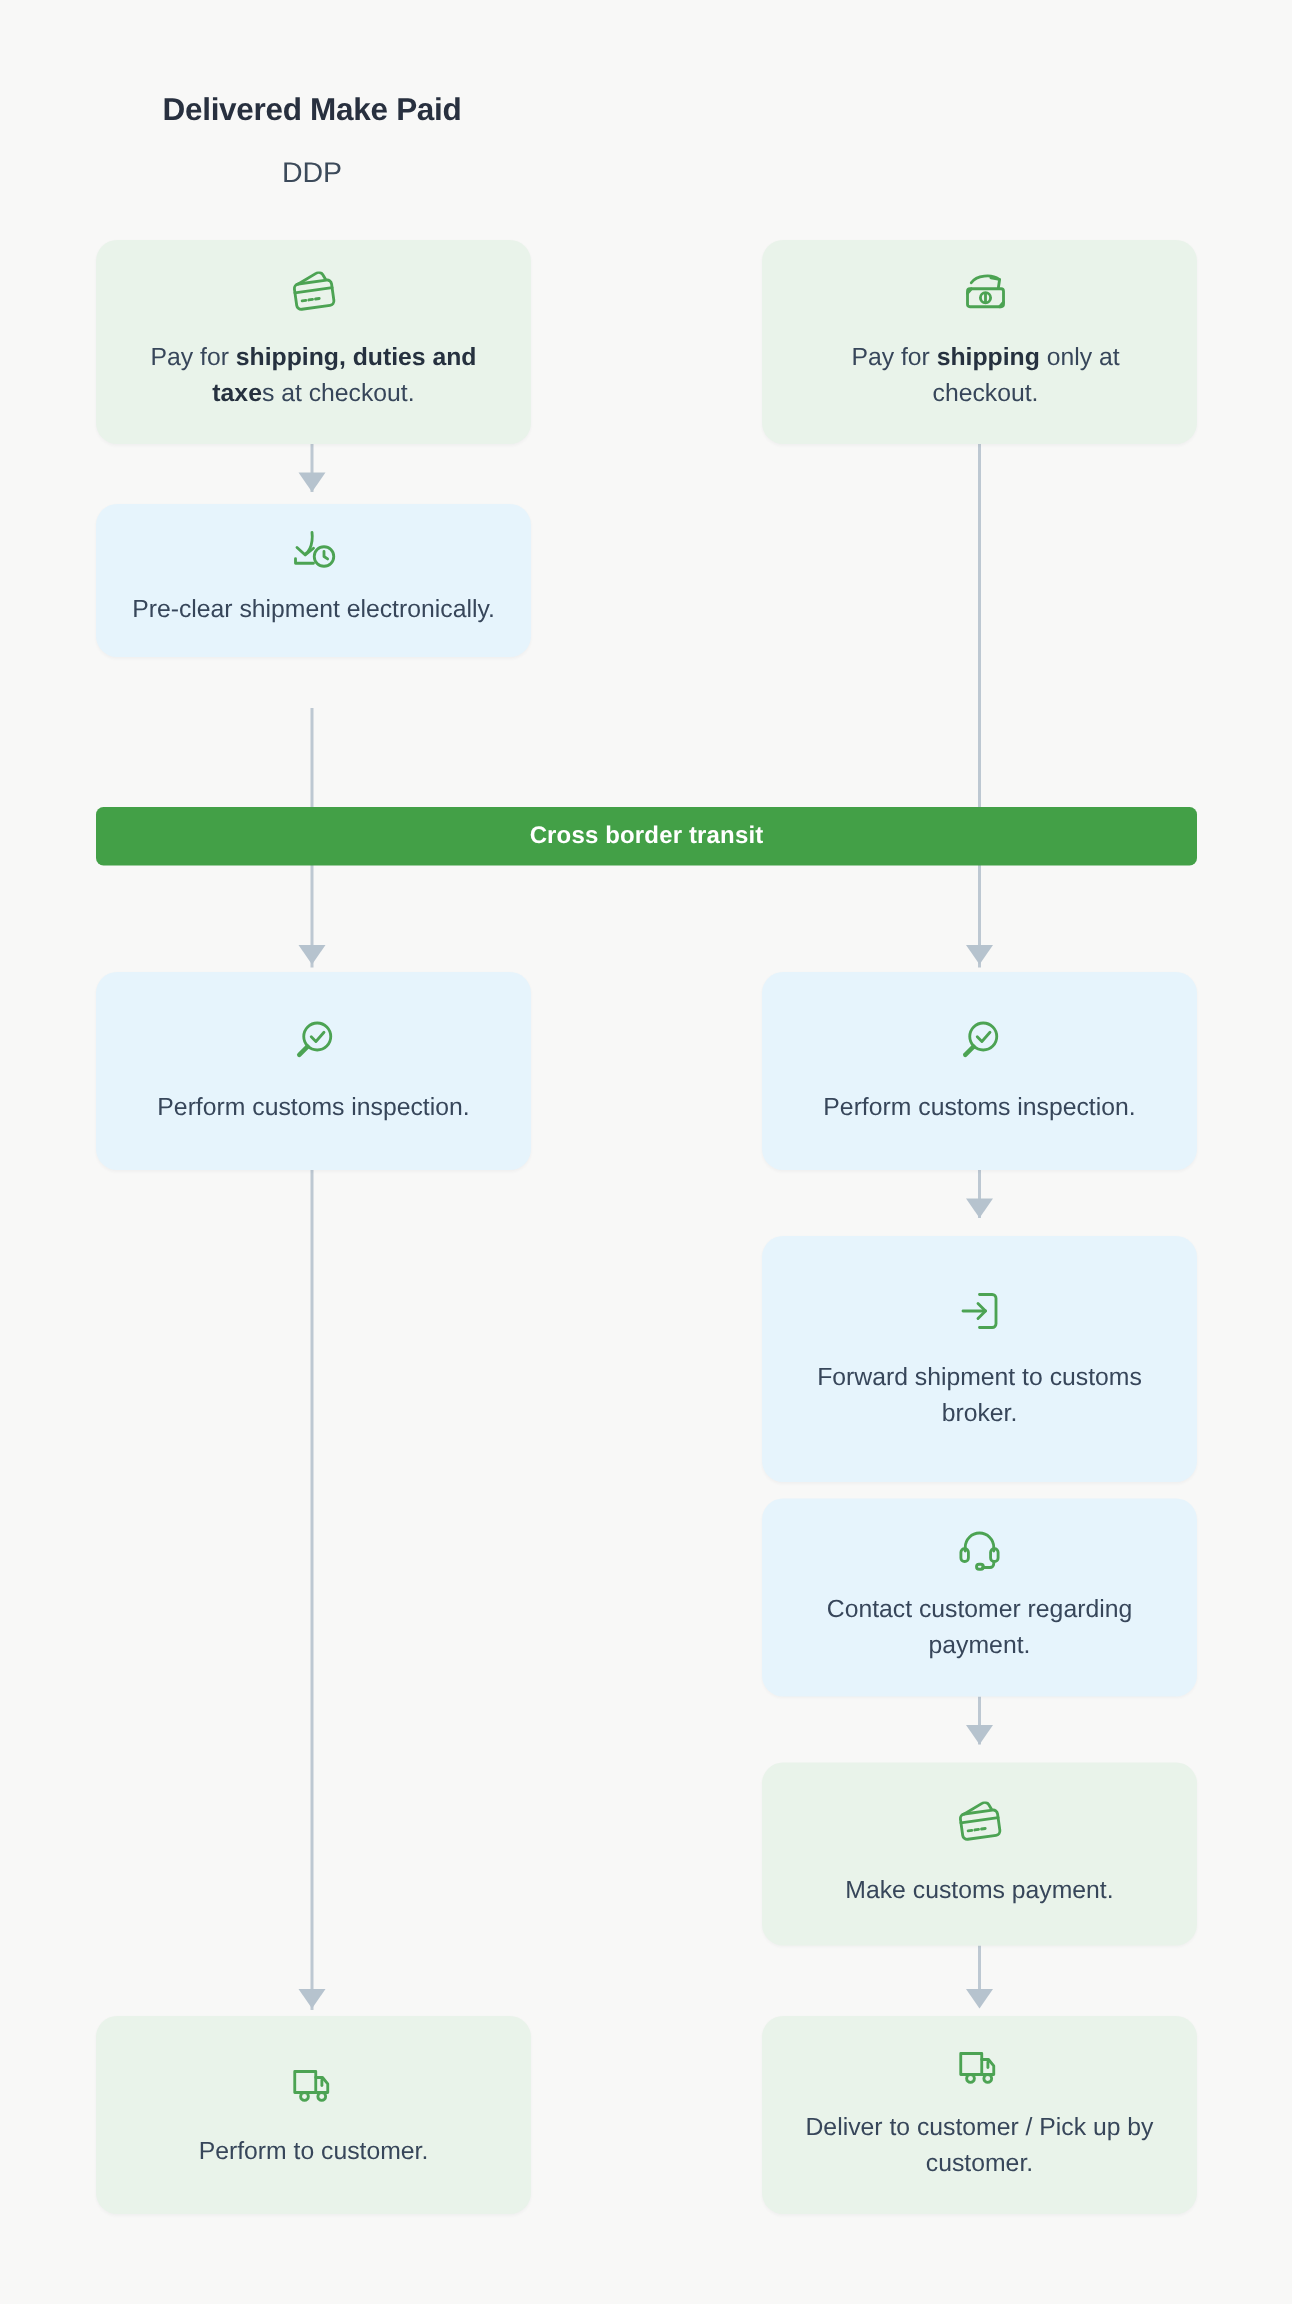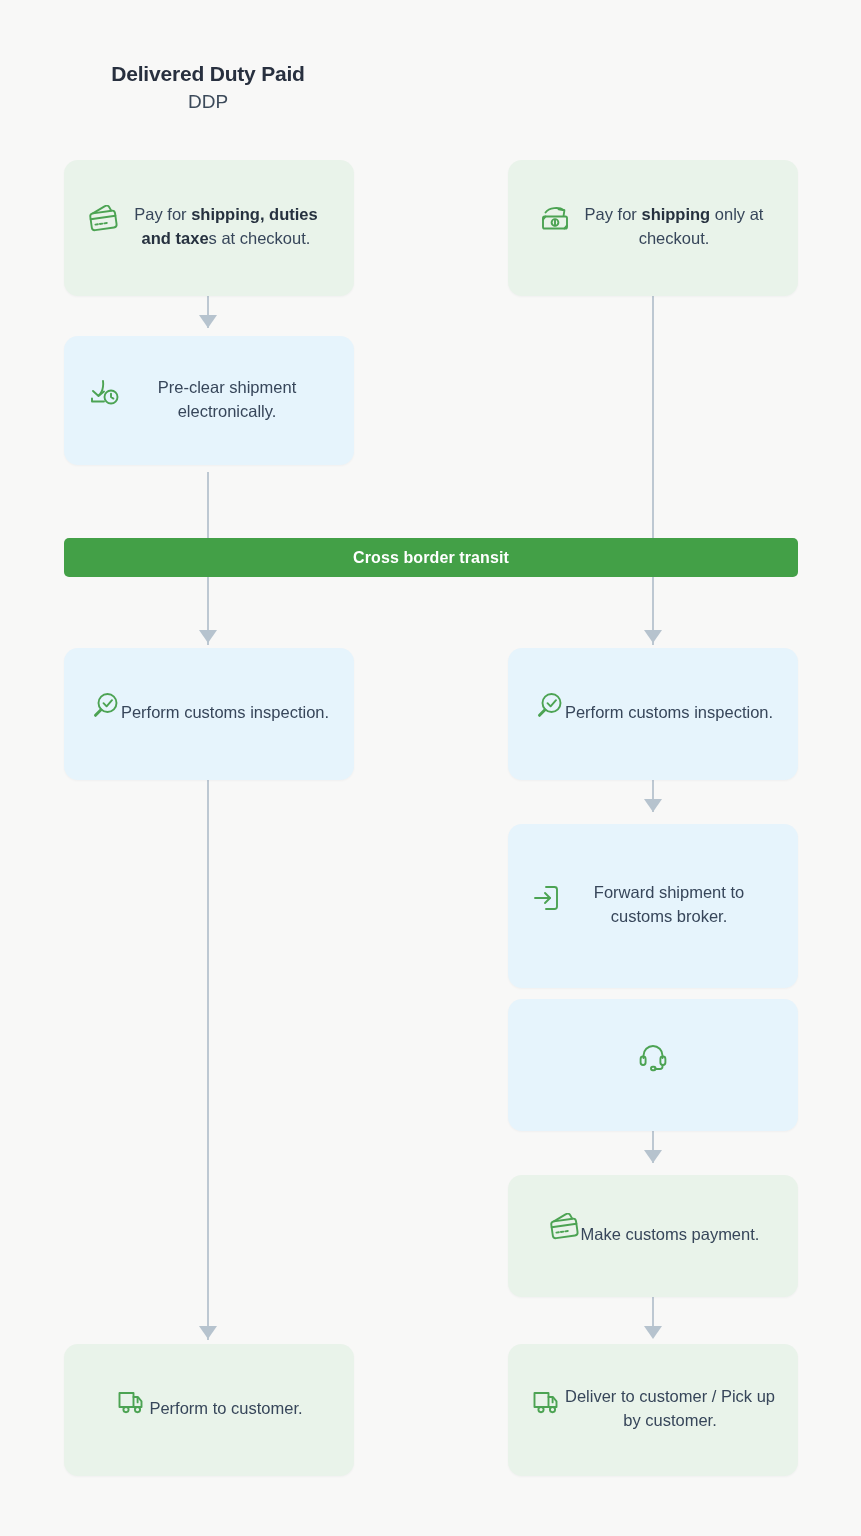--- a/index.html
+++ b/index.html
@@ -35,21 +35,21 @@
     font-weight: bold;
     color: #28303f;
     letter-spacing: -0.2px;
     line-height: 28px;
   }
   .col-sub {
     font-size: 19px;
     font-weight: normal;
     color: #3c4a5a;
     line-height: 28px;
-    margin-top: 0;
+    margin-top: 14px;
   }
 
   
   .conn {
     position: absolute;
     width: 2px;
     background: #bdc8d2;
     z-index: 0;
   }
   .arrowhead {
@@ -82,21 +82,21 @@
     text-align: center;
   }
 
   
   .card {
     position: absolute;
     width: 290px;
     border-radius: 14px;
     z-index: 2;
     display: flex;
-    flex-direction: row;
+    flex-direction: column;
     align-items: center;
     justify-content: center;
     padding: 18px 22px 22px;
     box-shadow: 0 1px 2px rgba(40,60,80,0.04);
   }
   .card.green { background: #e9f3ea; }
   .card.blue  { background: #e6f4fc; }
   .card.left  { left: 64px; }
   .card.right { left: 508px; }
 
@@ -115,21 +115,21 @@
     color: #37465a;
   }
   .card .label b { font-weight: bold; color: #26313f; }
 </style>
 </head>
 <body>
 
 <div class="canvas">
 
   <div class="col-head left">
-    <div class="col-title">Delivered Duty Paid</div>
+    <div class="col-title">Delivered Make Paid</div>
     <div class="col-sub">DDP</div>
   </div>
   <div class="col-head right">
   </div>
 
   <div class="conn" style="left:207px; top:296px; height:32px;"></div>
   <div class="arrowhead" style="left:199px; top:315px;"></div>
 
   <div class="conn" style="left:207px; top:472px; height:70px;"></div>
 
@@ -171,21 +171,21 @@
           <line x1="18" y1="18.5" x2="20.5" y2="18.5"></line>
           <path d="M8 7 L21 1.5 A3 3 0 0 1 25 3 L26.5 6.6"></path>
         </g>
       </svg>
     </div>
     <div class="label">
       <span>Pay for </span><b>shipping, duties and taxe</b><span>s at checkout.</span>
     </div>
   </div>
 
-  <div class="card left blue" style="top:336px; height:129px;">
+  <div class="card left blue" style="top:336px; height:102px;">
     <div class="icon">
       <svg width="36" height="30" viewBox="0 0 36 30" fill="none" stroke="#4ca353" stroke-width="1.9" stroke-linecap="round" stroke-linejoin="round">
         <path d="M17 3 C17 3 18.5 13 12.5 17.5"></path>
         <path d="M7 13 L12.5 18 L18 13.5"></path>
         <path d="M6 20.5 L6 23.5 L18 23.5"></path>
         <circle cx="25" cy="19" r="6.5"></circle>
         <path d="M25 15.6 L25 19 L27.4 20.6"></path>
       </svg>
     </div>
     <div class="label">Pre-clear shipment electronically.</div>
@@ -257,20 +257,21 @@
   <div class="card right blue" style="top:999px; height:132px;">
     <div class="icon">
       <svg width="32" height="32" viewBox="0 0 32 32" fill="none" stroke="#4ca353" stroke-width="1.9" stroke-linecap="round" stroke-linejoin="round">
         <path d="M6.5 17 L6.5 14.5 A9.5 9.5 0 0 1 25.5 14.5 L25.5 17"></path>
         <rect x="3.6" y="15.5" width="5" height="8.5" rx="2.4"></rect>
         <rect x="23.4" y="15.5" width="5" height="8.5" rx="2.4"></rect>
         <path d="M25.5 24 L25.5 25.5 A2.5 2.5 0 0 1 23 28 L18 28"></path>
         <rect x="14" y="25.8" width="4.6" height="3.4" rx="1.7"></rect>
       </svg>
     </div>
+    <div class="label">Contact customer regarding payment.</div>
   </div>
 
   <div class="card right green" style="top:1175px; height:122px;">
     <div class="icon">
       <svg width="34" height="30" viewBox="0 0 34 30" fill="none" stroke="#4ca353" stroke-width="1.9" stroke-linecap="round" stroke-linejoin="round">
         <g transform="rotate(-8 17 16)">
           <rect x="5" y="7" width="25" height="17" rx="3"></rect>
           <line x1="5" y1="12.5" x2="30" y2="12.5"></line>
           <line x1="9" y1="18.5" x2="11.5" y2="18.5"></line>
           <line x1="13.5" y1="18.5" x2="16" y2="18.5"></line>

